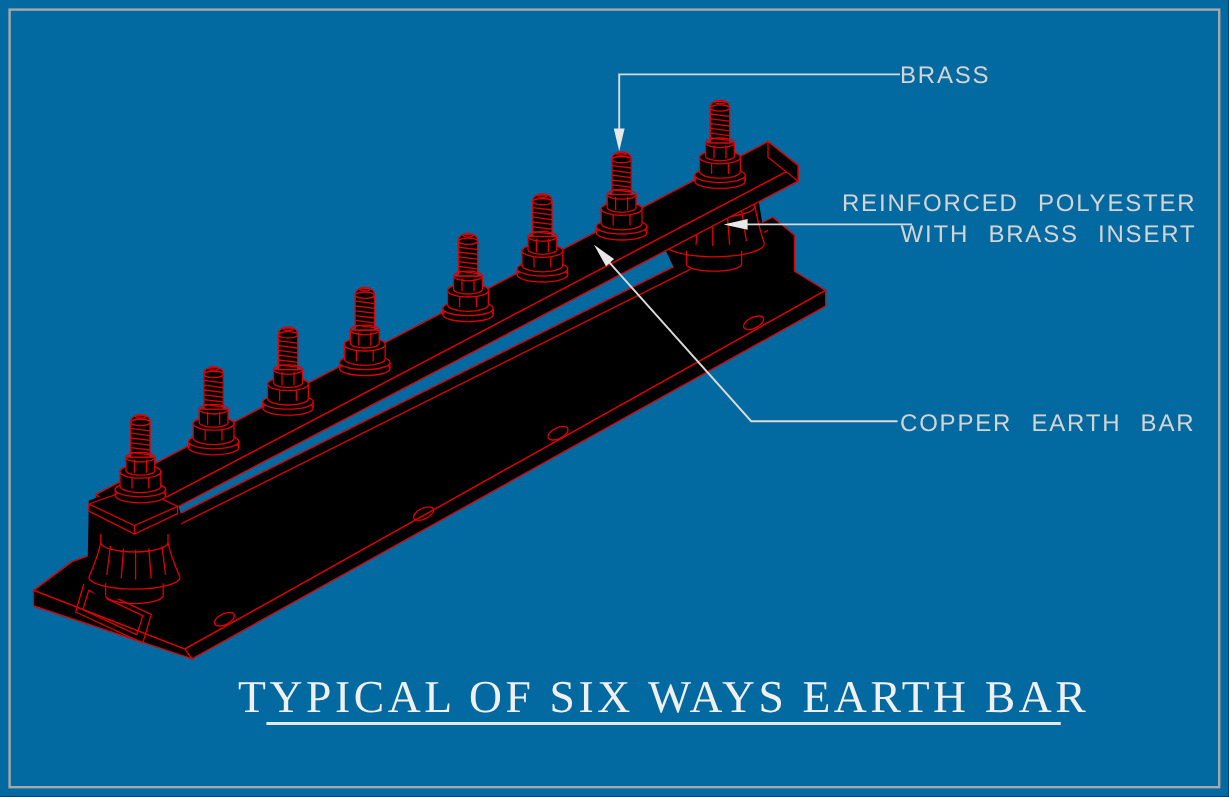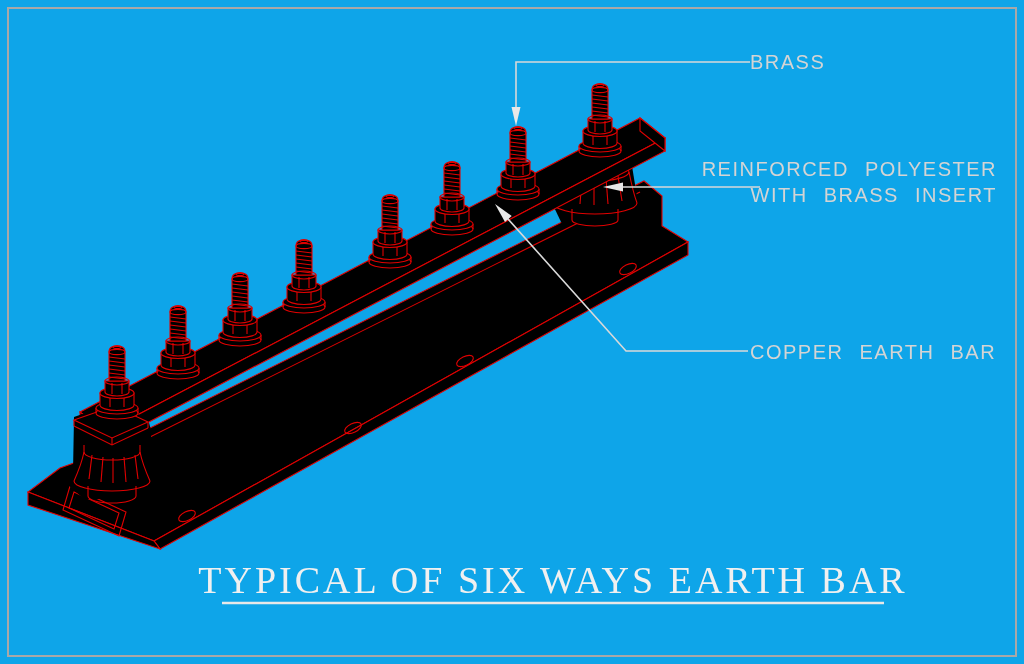--- a/index.html
+++ b/index.html
@@ -1,16 +1,16 @@
 <!DOCTYPE html>
 <html><head>
 <meta charset="utf-8">
 <style>
   html,body{margin:0;padding:0;background:#000;}
-  .page{position:relative;width:1024px;height:664px;background:#0ea5e9;overflow:hidden;
+  .page{position:relative;width:1024px;height:664px;background:#0369a1;overflow:hidden;
         font-family:"Liberation Sans", sans-serif;}
   svg{display:block;}
   .cad-label{fill:#d4d4d4;font-family:"Liberation Sans", sans-serif;font-size:20px;
              letter-spacing:1.5px;word-spacing:9px;}
   .cad-title{fill:#f0f0f0;font-family:"Liberation Serif", serif;font-size:38px;letter-spacing:3px;}
   .red{stroke:#e00000;stroke-width:1.1;fill:none;}
   .redfill{stroke:#e00000;stroke-width:1.1;fill:#000;}
   .leader{stroke:#d9d9d9;stroke-width:1.6;fill:none;}
   .arrowhead{fill:#e8e8e8;stroke:none;}
 </style>

